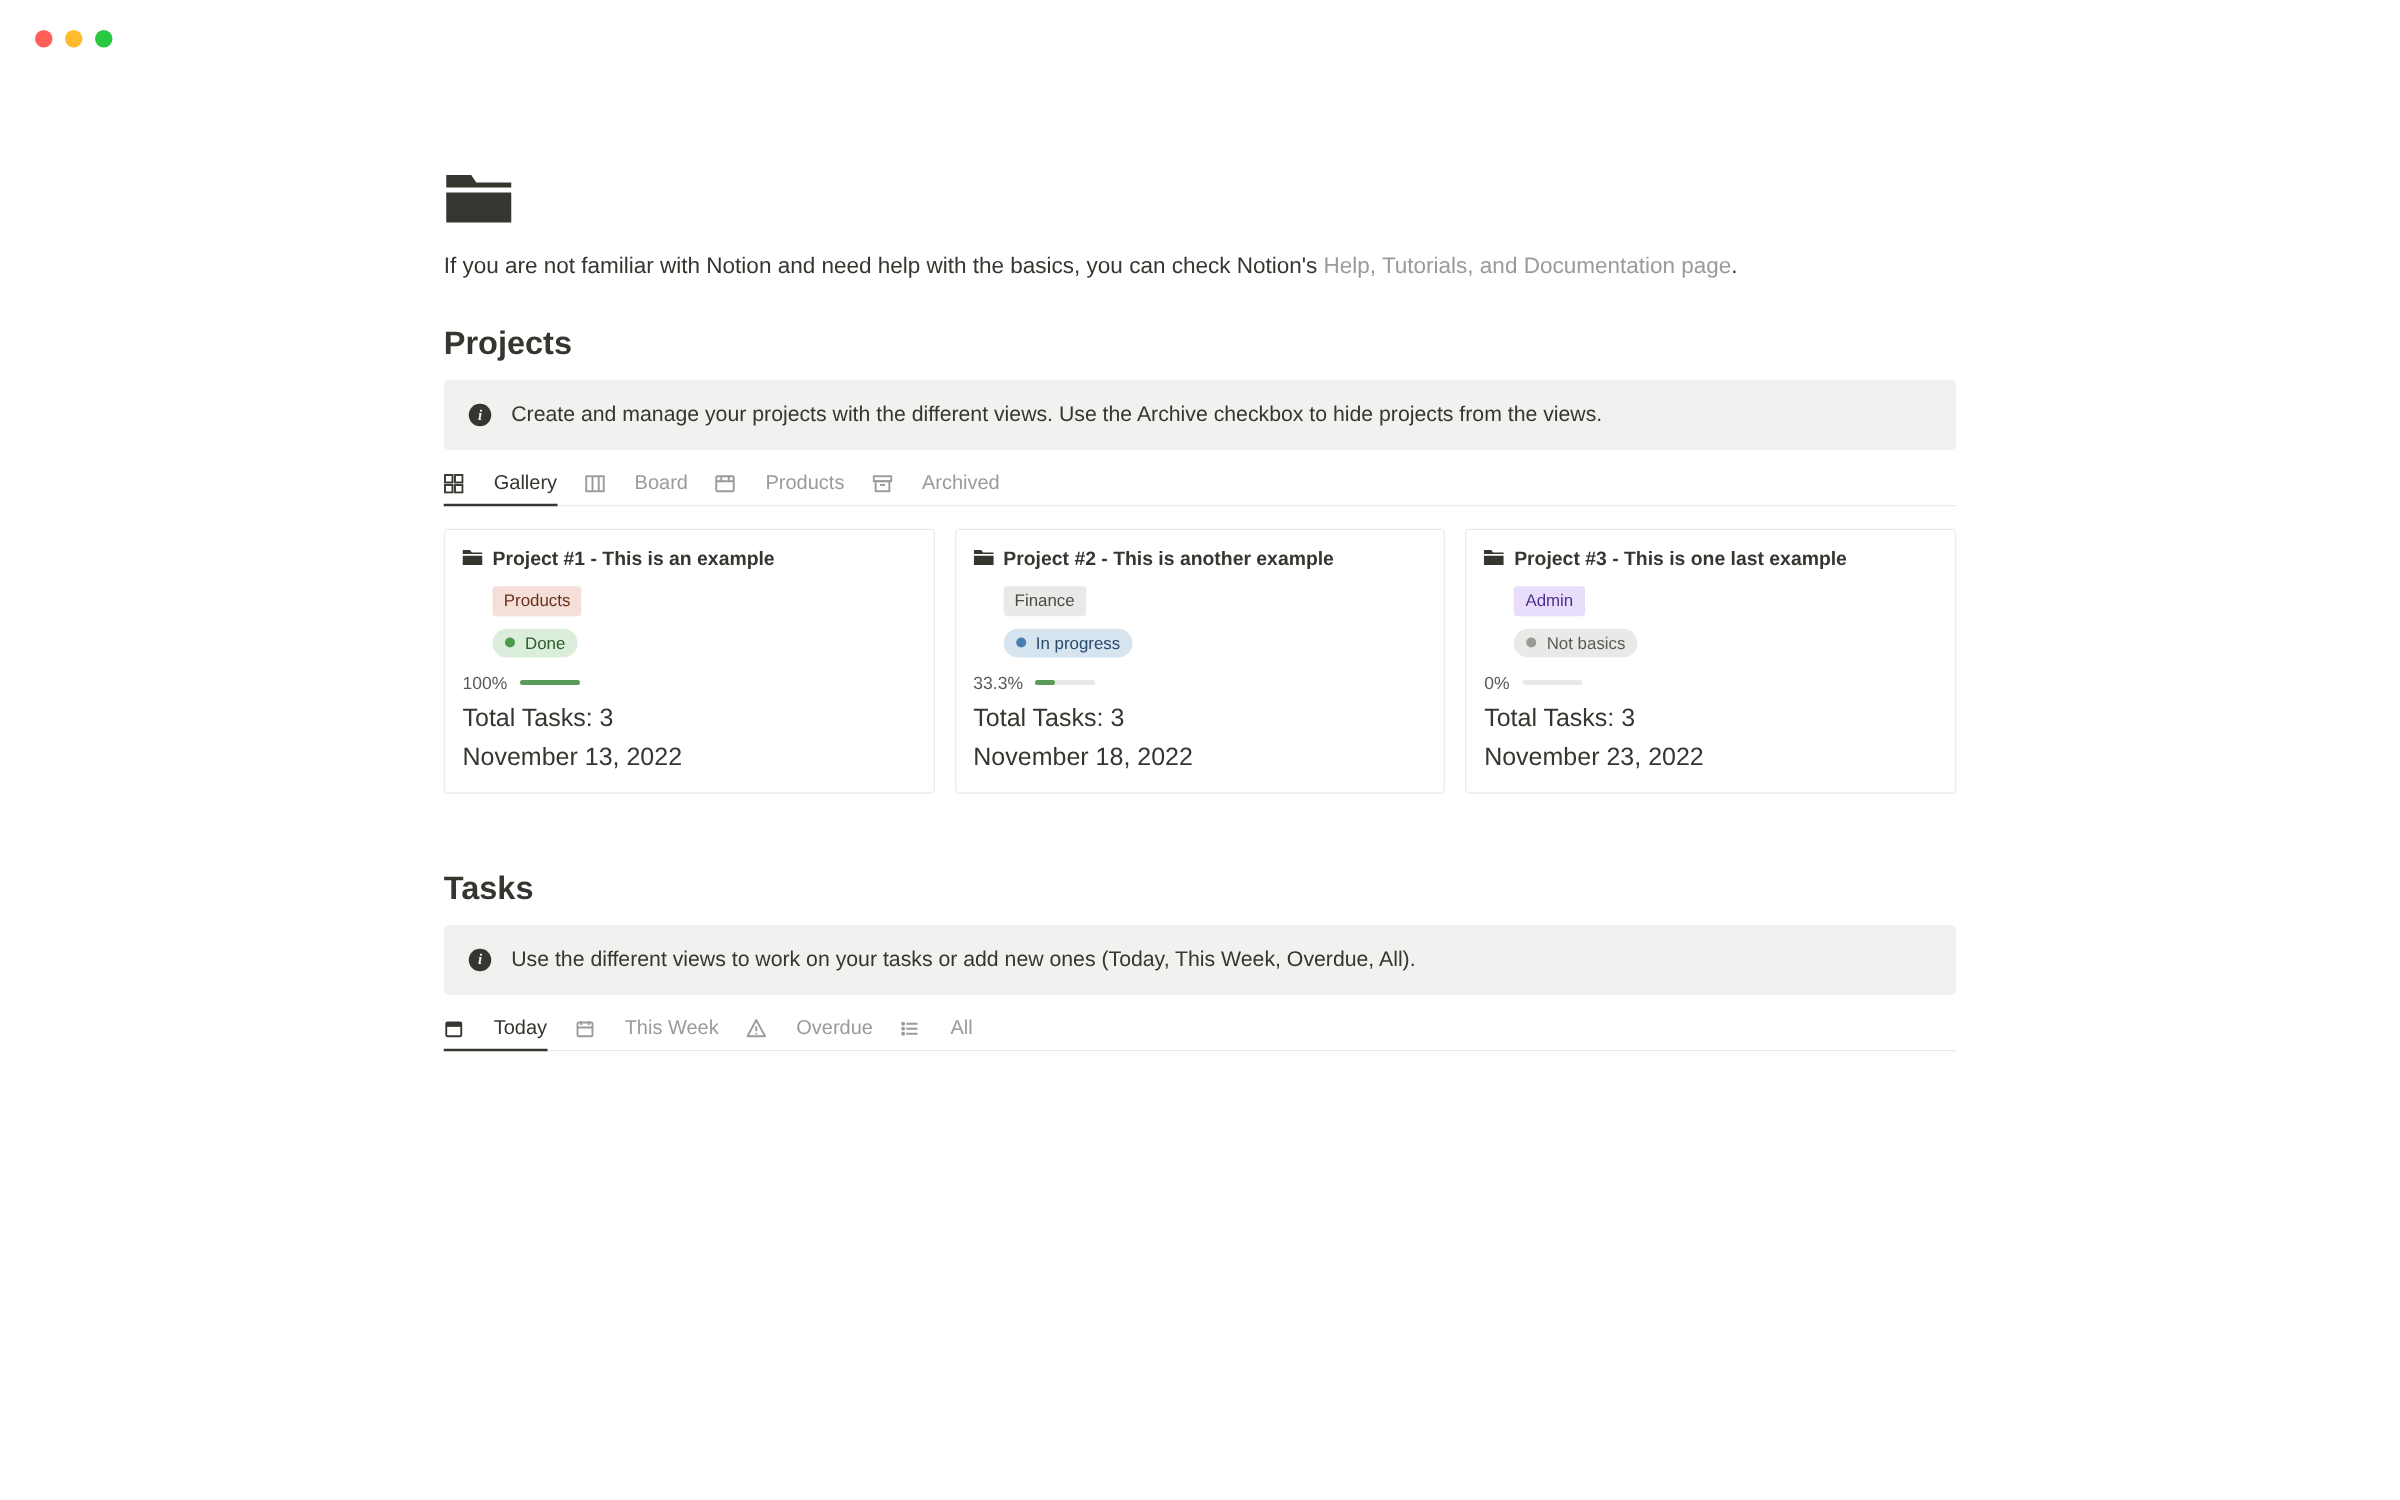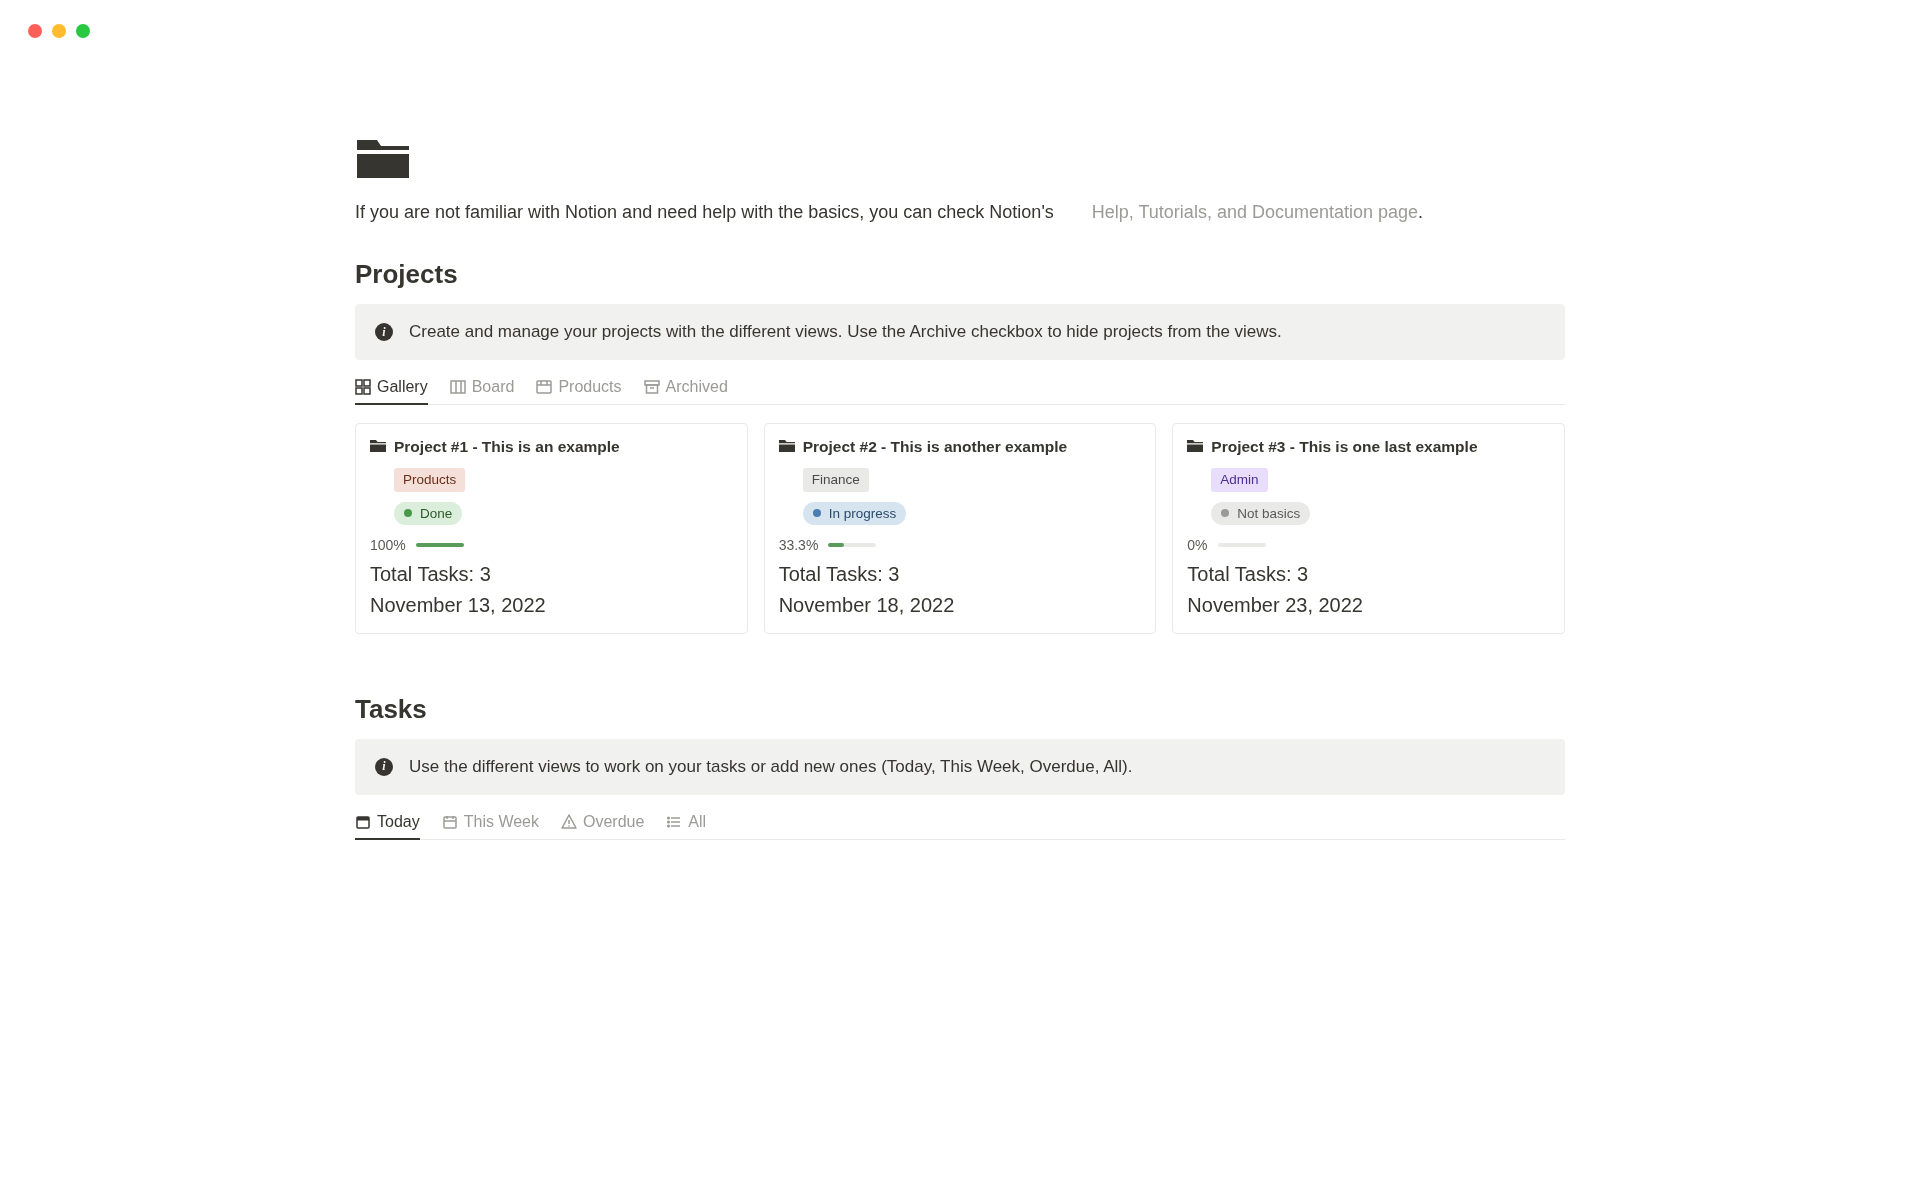--- a/index.html
+++ b/index.html
@@ -32,21 +32,21 @@
     font-weight: 700;
     margin-bottom: 18px;
     letter-spacing: -0.5px;
   }
 
   .subtitle {
     font-size: 18px;
     color: #37352f;
     margin-bottom: 36px;
   }
-  .subtitle .link { color: #9b9a97; margin-left: 33px; }
+  .subtitle .link { color: #9b9a97; }
 
   h2.section-heading {
     font-size: 26px;
     font-weight: 700;
     margin-bottom: 14px;
   }
 
   .callout {
     background: #f1f1ef;
     border-radius: 4px;
@@ -65,21 +65,21 @@
     flex-shrink:0;
   }
 
   .tabs {
     display: flex;
     gap: 22px;
     border-bottom: 1px solid #e9e9e7;
     margin-bottom: 18px;
   }
   .tab {
-    display: flex; align-items: center; gap: 6px;
+    display: flex; align-items: center; gap: 24px;
     font-size: 16px;
     color: #9b9a97;
     padding-bottom: 8px;
     cursor: pointer;
     position: relative;
   }
   .tab.active {
     color: #37352f;
     font-weight: 500;
   }

